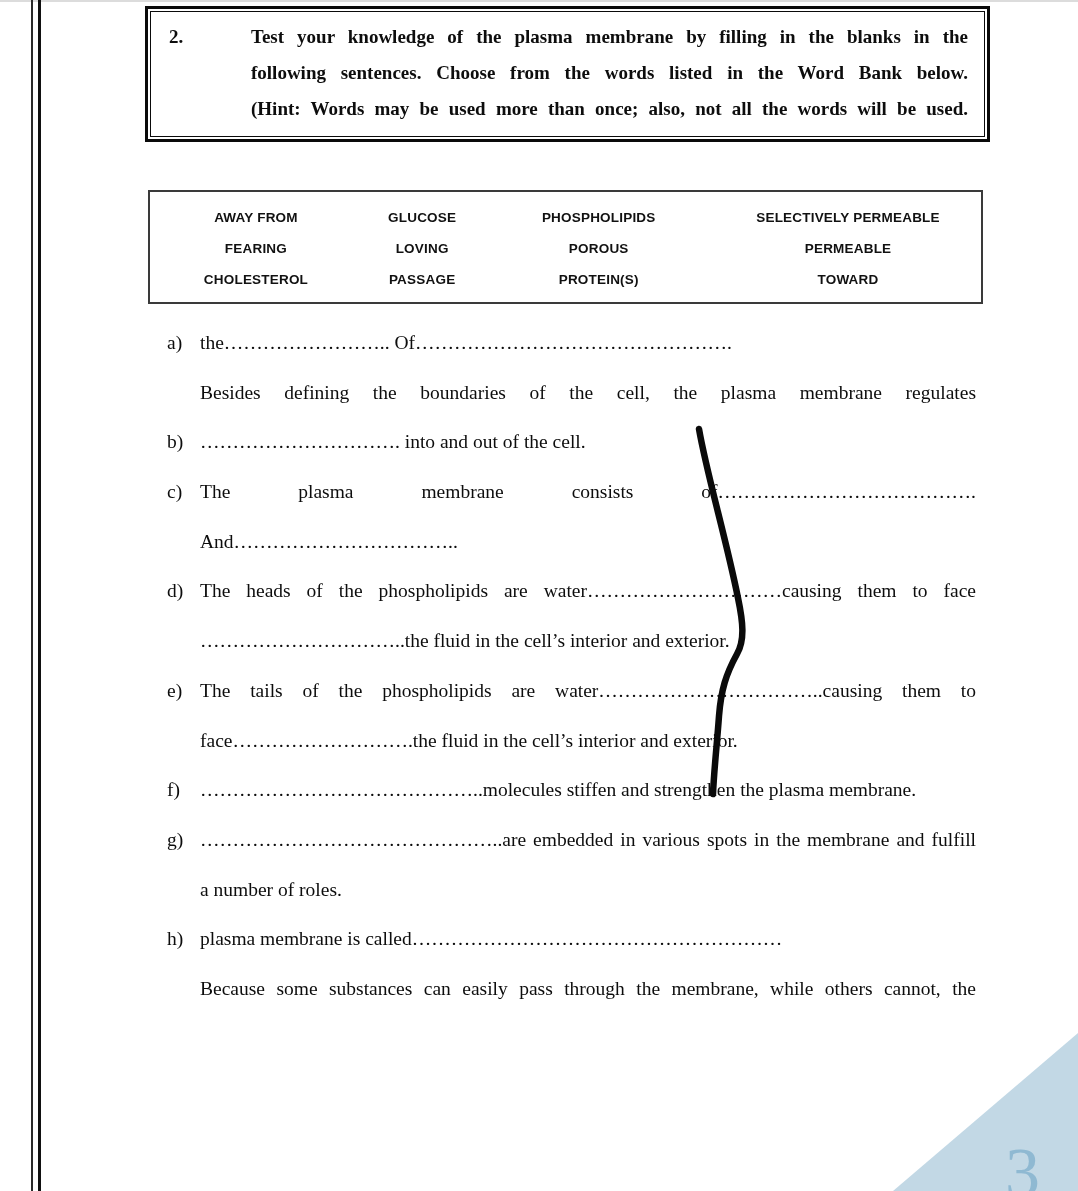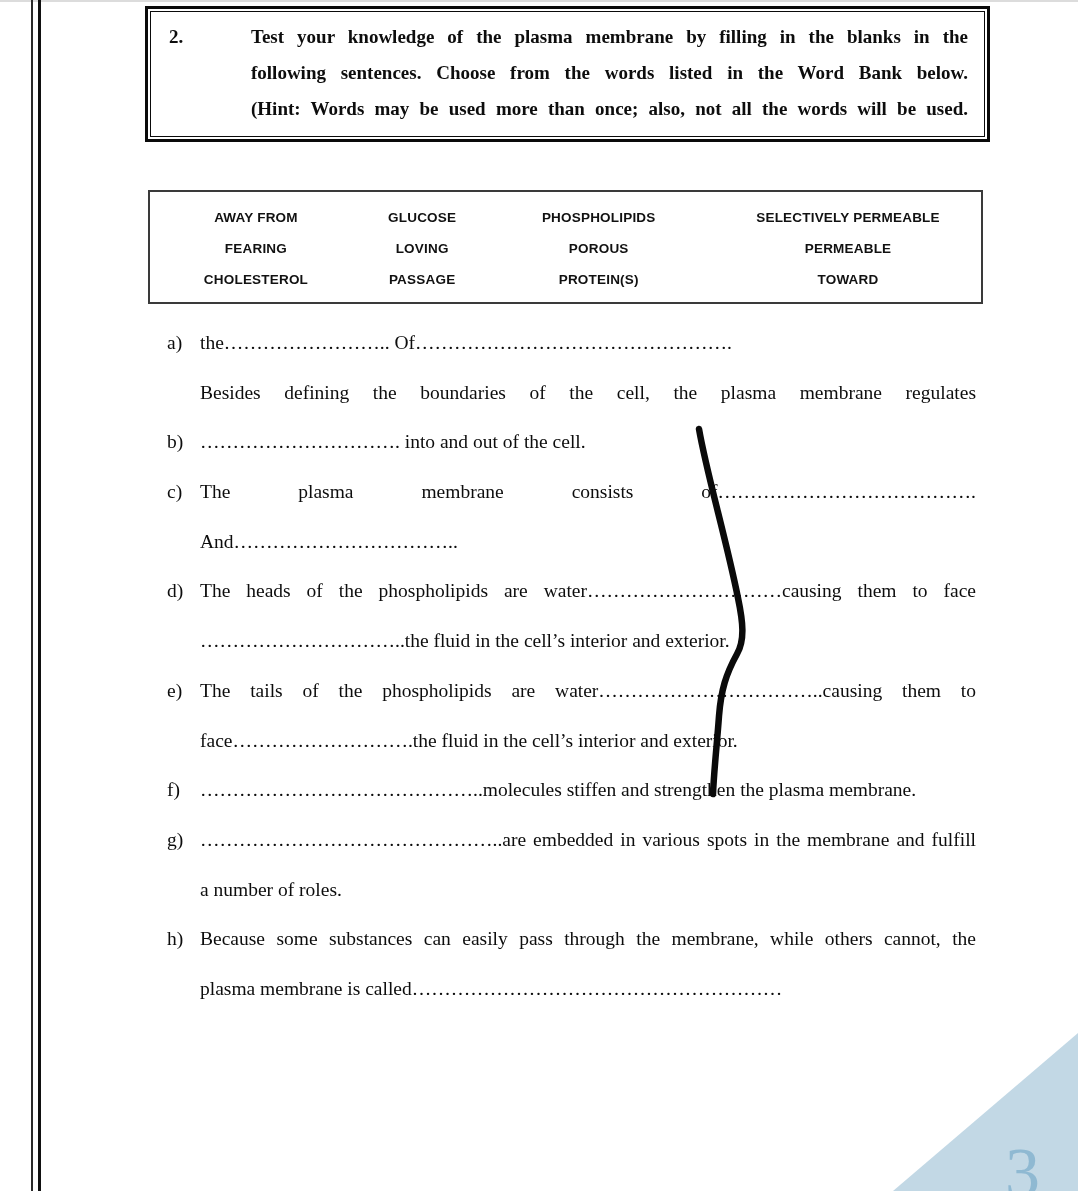--- a/index.html
+++ b/index.html
@@ -203,22 +203,22 @@
       <div class="item-label">g)</div>
       <div class="item-body">
         <div class="iline jl">………………………………………..are embedded in various spots in the membrane and fulfill</div>
         <div class="iline">a number of roles.</div>
       </div>
     </div>
 
     <div class="item">
       <div class="item-label">h)</div>
       <div class="item-body">
+        <div class="iline">plasma membrane is called…………………………………………………</div>
         <div class="iline jl">Because some substances can easily pass through the membrane, while others cannot, the</div>
-        <div class="iline">plasma membrane is called…………………………………………………</div>
       </div>
     </div>
 
   </div>
 
   <svg class="pen-mark" width="1078" height="1191" viewBox="0 0 1078 1191">
     <path d="M 699 429
              C 707 475, 726 538, 738 598
              C 743 622, 745 640, 737 654
              C 726 674, 721 690, 719 716

